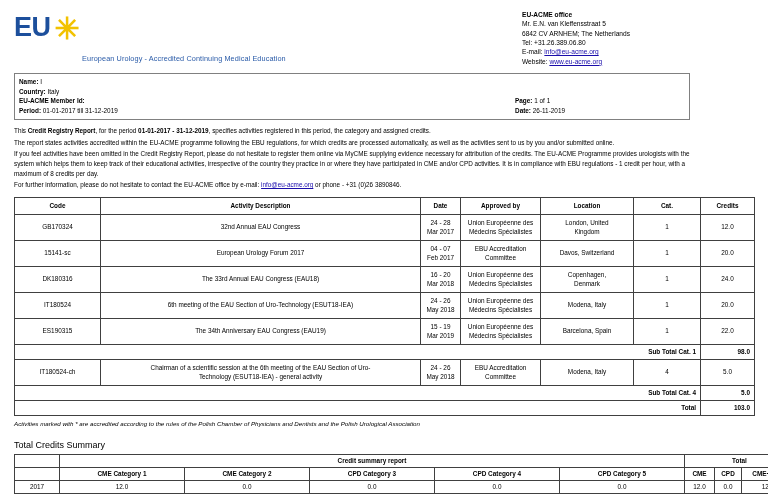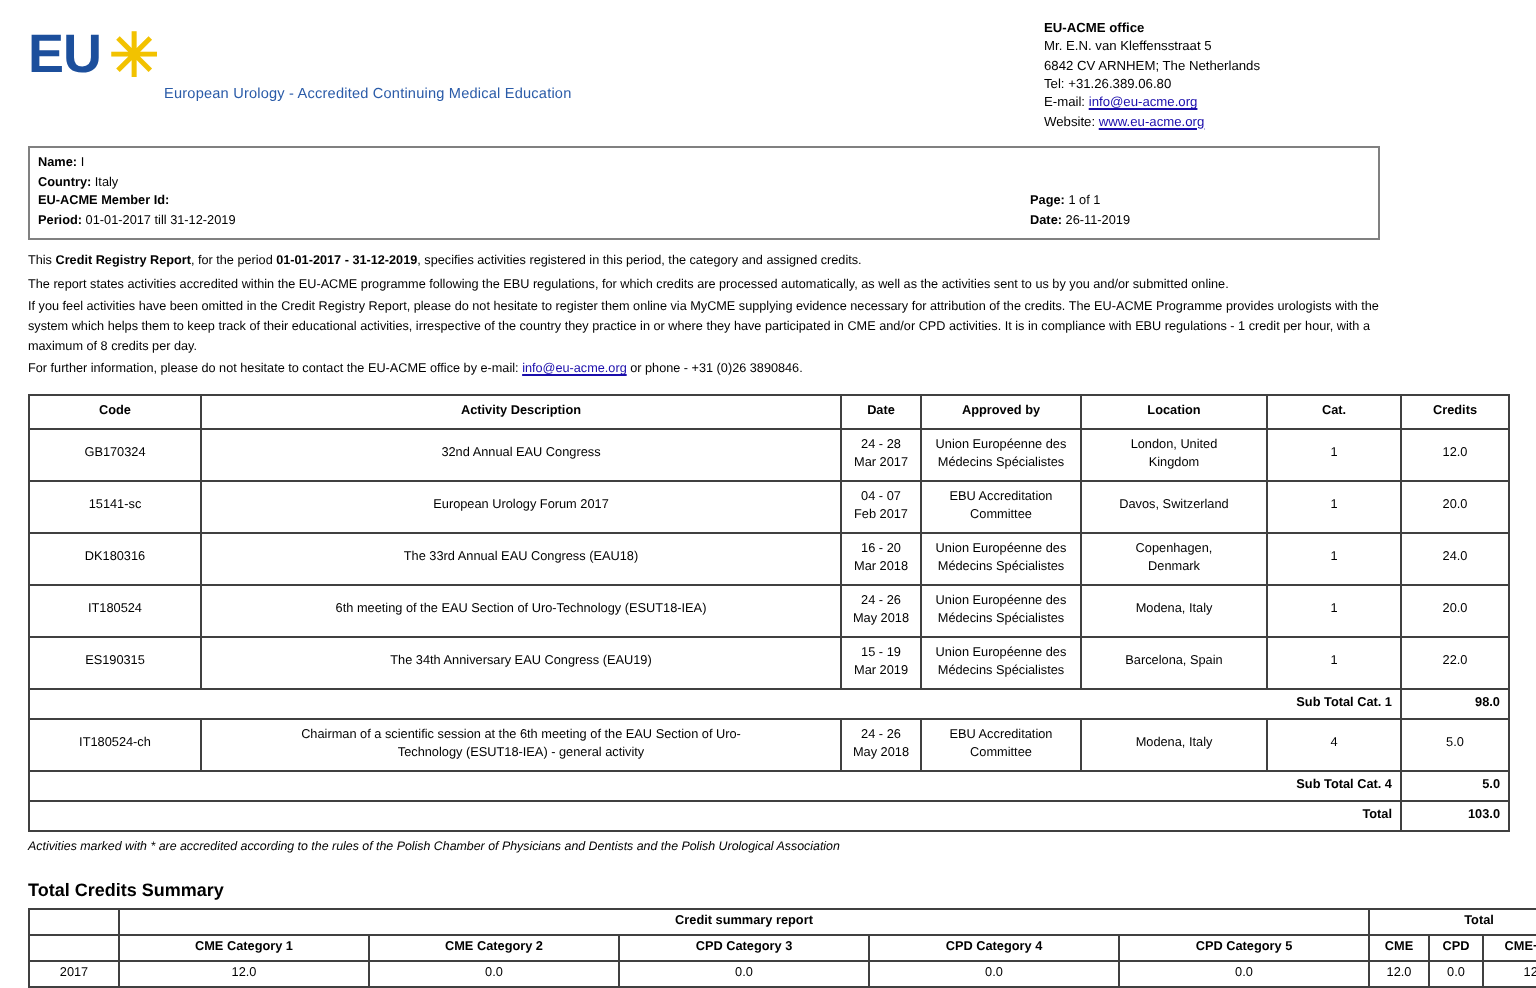--- a/index.html
+++ b/index.html
@@ -47,21 +47,21 @@
     color: #f2c200;
     font-size: 30px;
     line-height: 1;
     margin: 0 3px 0 4px;
     position: relative;
     top: 2px;
   }
   .logo-tagline {
     color: #2a5ba8;
     font-size: 7.3px;
-    margin-top: 0;
+    margin-top: 12px;
     margin-left: 68px;
     letter-spacing: 0.1px;
     text-align: right;
   }
   .office-block {
     font-size: 6.6px;
     line-height: 1.42;
     text-align: left;
     padding-top: 2px;
     min-width: 168px;
@@ -137,21 +137,21 @@
   .footnote {
     margin: 4px 14px 0 14px;
     font-size: 6.2px;
     font-style: italic;
   }
 
   
   .summary-title {
     margin: 13px 14px 4px 14px;
     font-size: 9px;
-    font-weight: bold;
+    font-weight: normal;
   }
   table.summary {
     border-collapse: collapse;
     width: 740px;
     margin: 0 14px 0 14px;
     table-layout: fixed;
   }
   table.summary th, table.summary td {
     border: 1px solid #404040;
     font-size: 6.4px;

